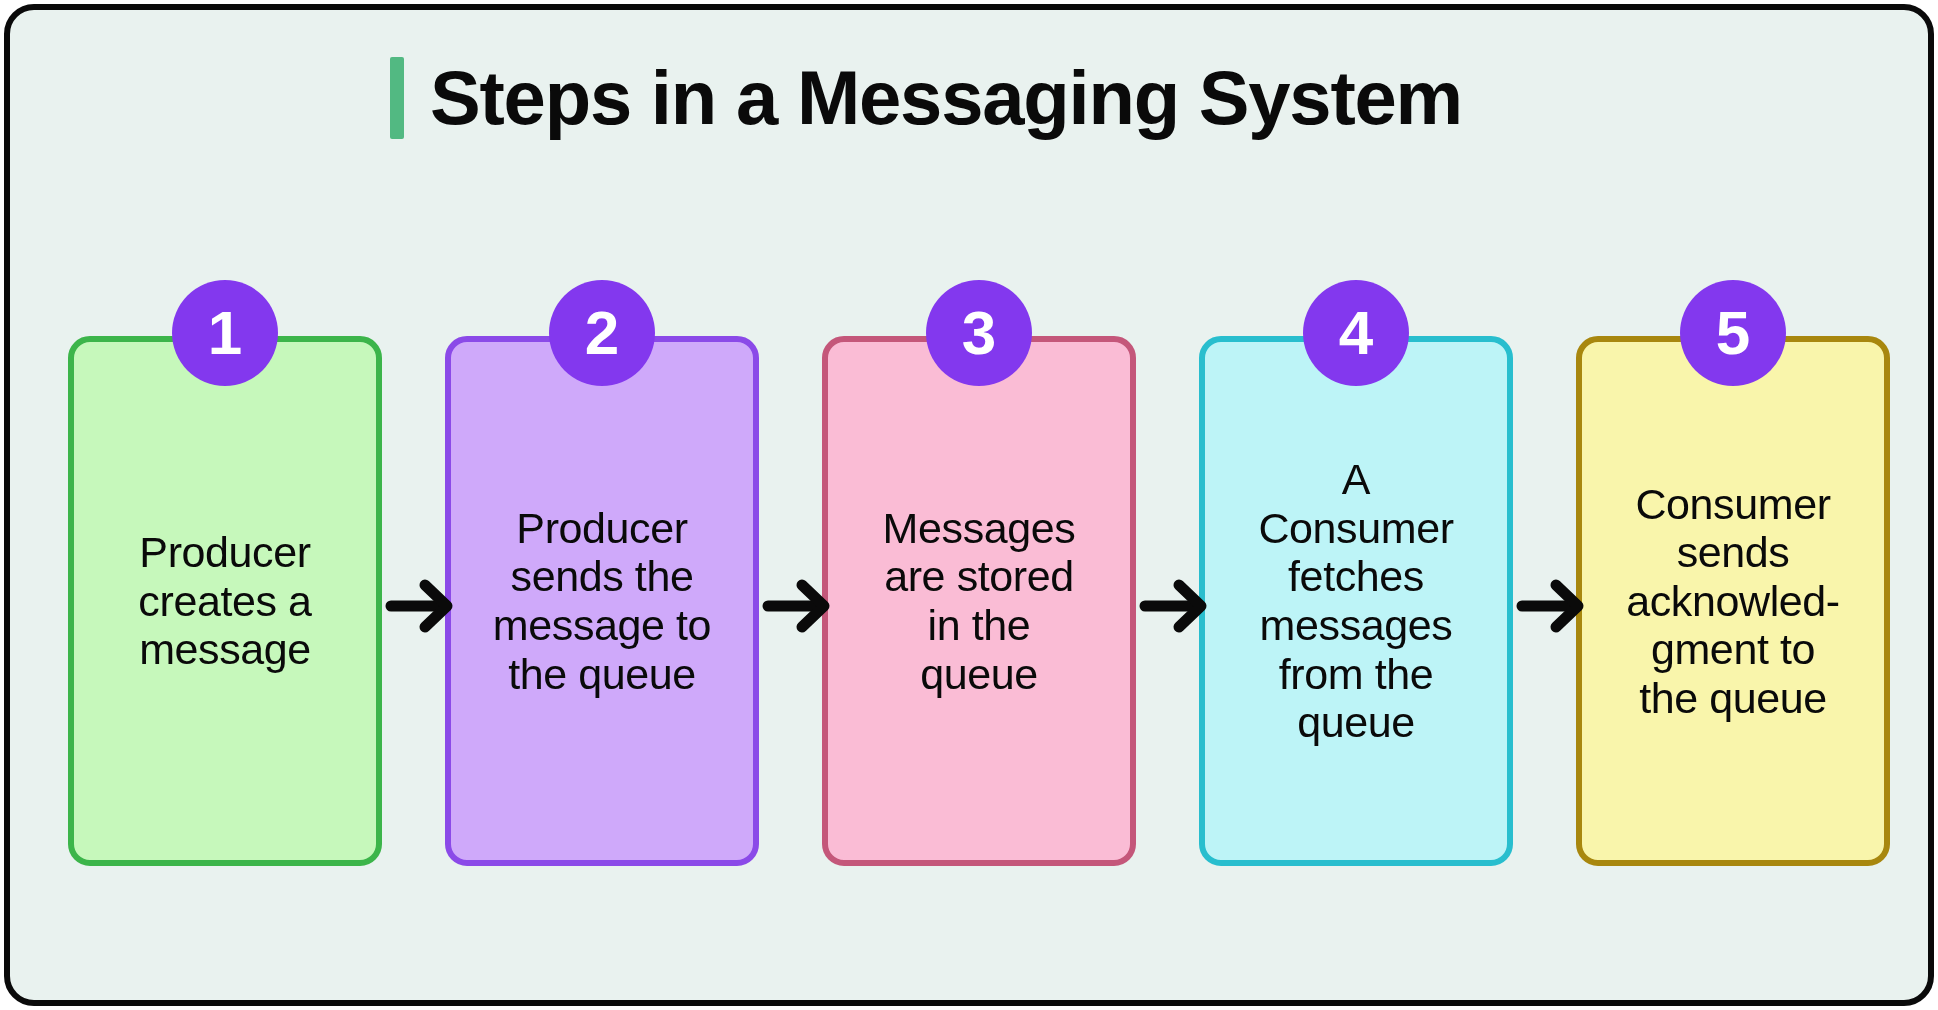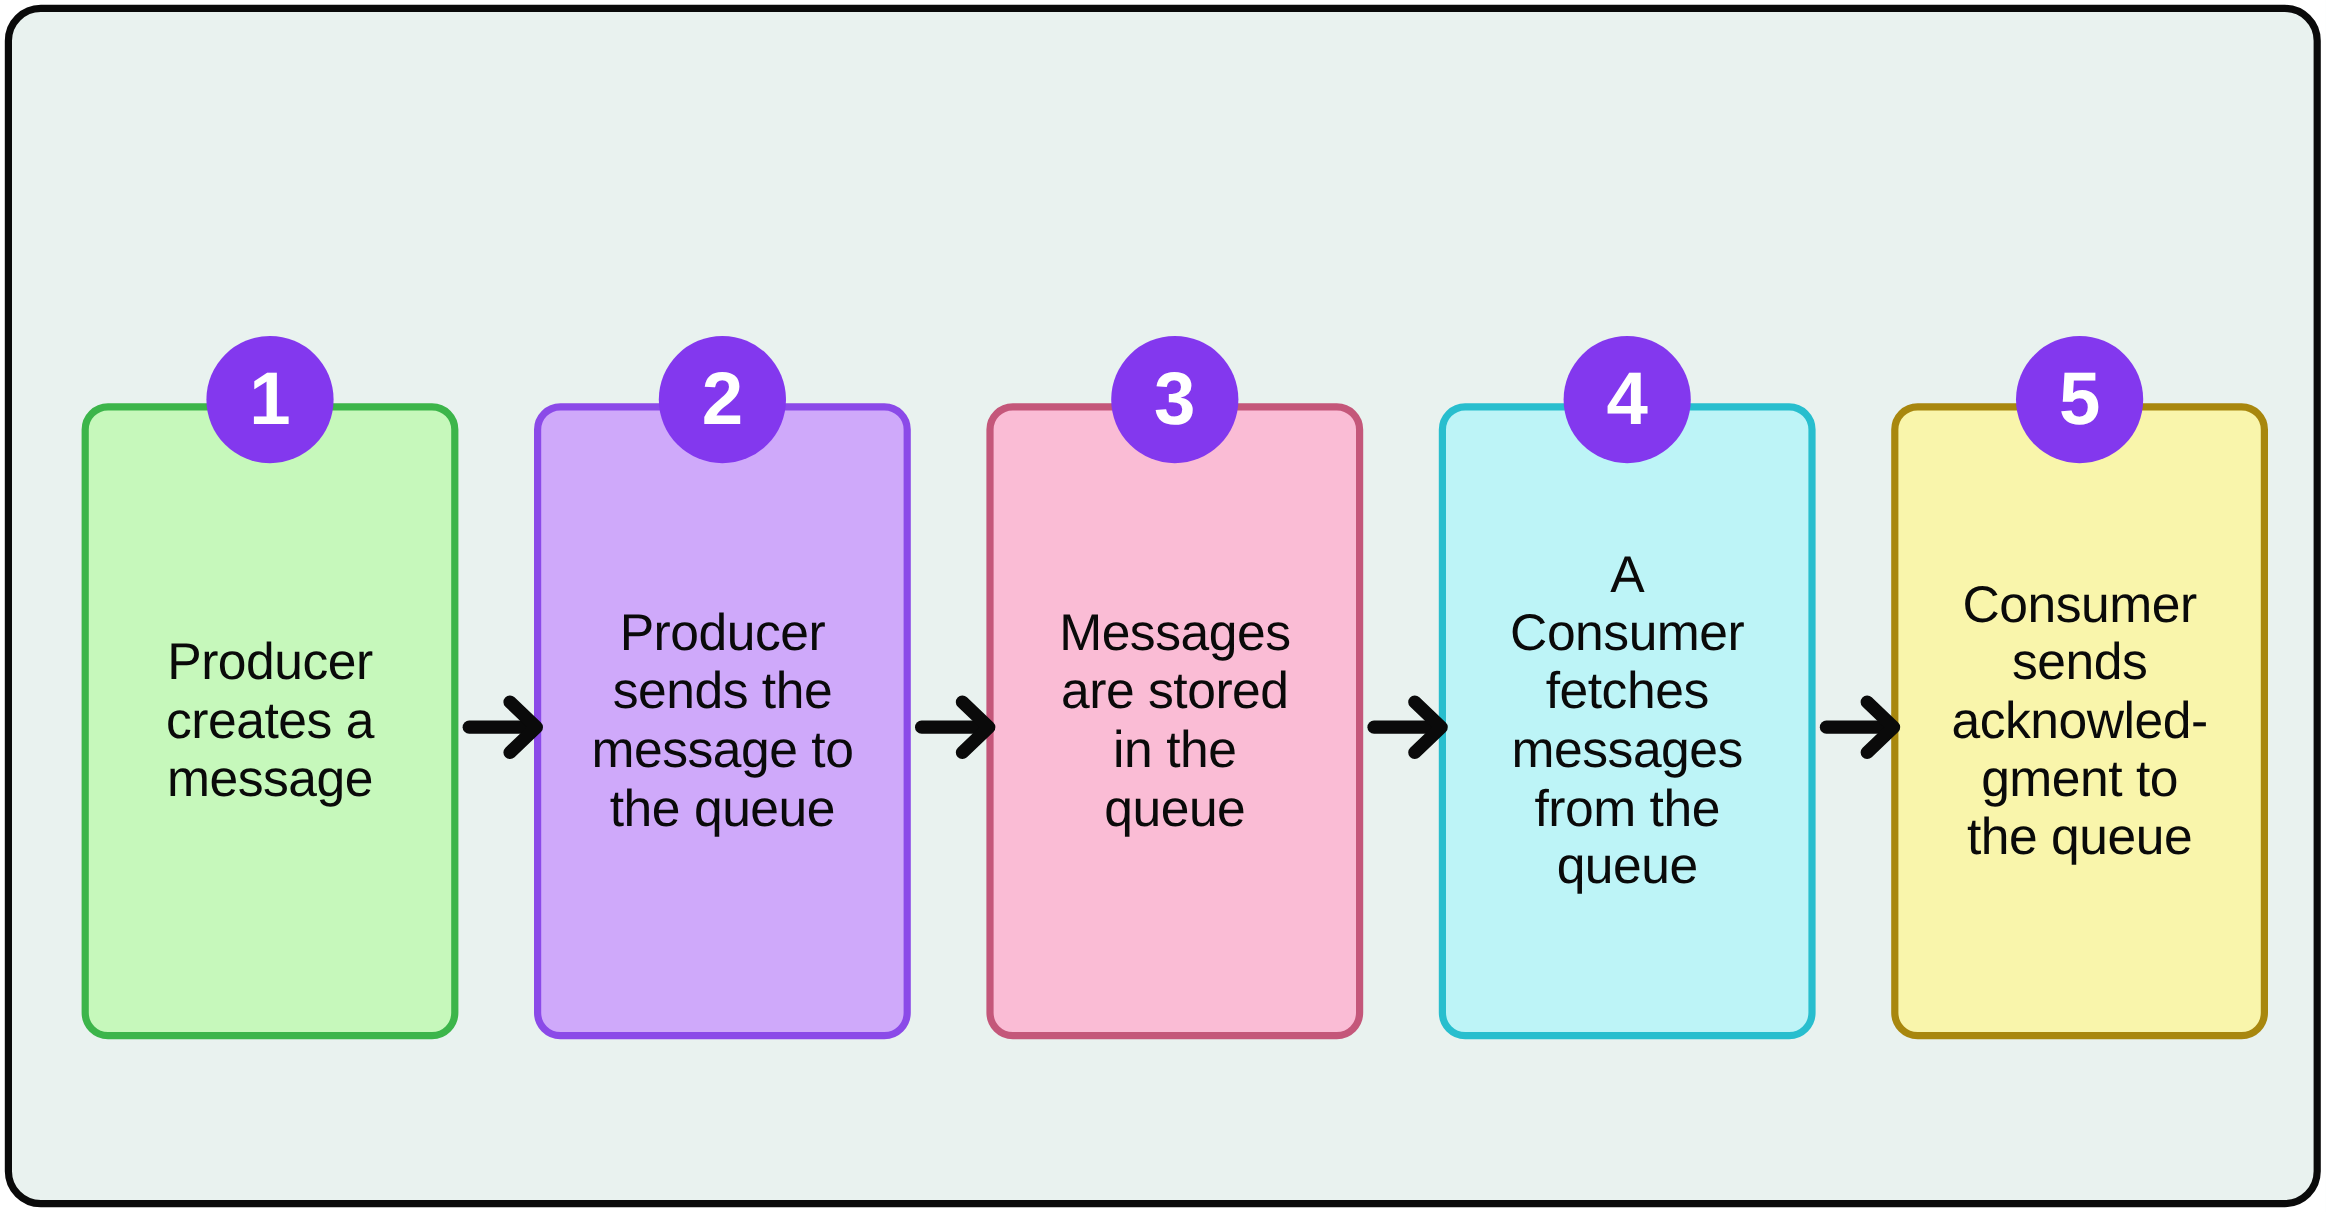--- a/index.html
+++ b/index.html
@@ -123,20 +123,24 @@
     z-index: 4;
   }
   .arrow svg { display: block; width: 72px; height: 72px; }
 </style>
 </head>
 <body>
 
 <div id="canvas">
   <div id="frame" style="background: rgb(233, 242, 239); border-color: rgb(10, 10, 10);">
 
+    <div id="title-row">
+      <div id="title-accent" style="background: rgb(82, 185, 130);"></div>
+      <div id="title-text">Steps in a Messaging System</div>
+    </div>
 
     <div id="steps">
 
       <div class="step-wrap">
         <div class="step-box" style="background: rgb(198, 248, 187); border-color: rgb(60, 181, 74);">
           <div class="step-text">Producer
 creates a
 message</div>
         </div>
         <div class="step-badge" style="background: rgb(131, 56, 238); color: rgb(255, 255, 255);">1</div>

